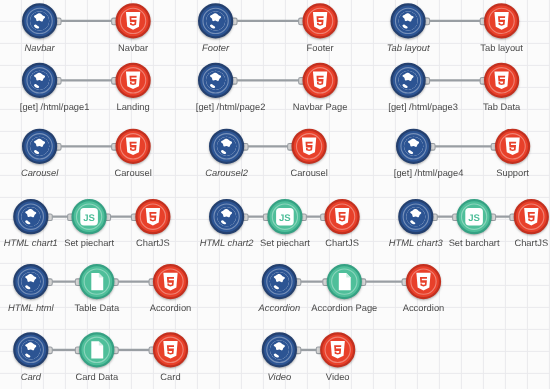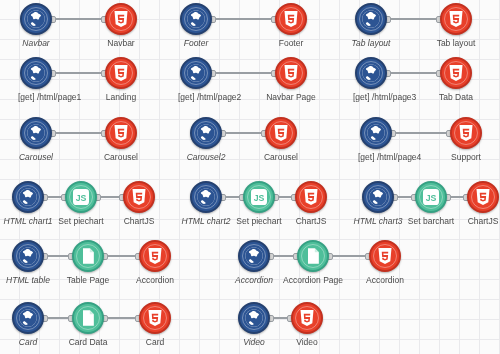--- a/index.html
+++ b/index.html
@@ -485,33 +485,33 @@
     <div class="node" style="left: 28px; top: 256px;">
       <div class="disc blue">
         <div class="ring"></div>
         <span class="glyph">
           <svg viewBox="0 0 24 24" aria-hidden="true">
             <circle cx="12" cy="12" r="10.5" fill="#ffffff"></circle>
             <path d="M12 1.5a10.5 10.5 0 100 21 10.5 10.5 0 000-21zm0 2.2c1.4 0 2.2 1.3 3.1 2.1.9.8 2.3.6 2.8 1.7.4 1-.9 1.7-1.6 2.4-.8.8-.3 2.2-1.3 2.7-1 .5-1.8-.8-2.9-.9-1.1-.1-2.1 1-3 .5-1-.5-.6-2-1.2-2.9-.6-.9-2.1-1.1-2-2.2.1-1.2 1.8-1.3 2.7-2 .9-.7 1.6-1.4 3.4-1.4zM7.4 16c.9-.2 1.6.8 2.3 1.4.7.6 1.8.9 1.8 1.8 0 .8-1 1.2-1.8 1.1-1.6-.2-3-1.3-3.8-2.7-.3-.6.7-1.5 1.5-1.6z" fill="#2c5493"></path>
           </svg>
         </span>
       </div>
-      <div class="label c it">HTML table</div>
+      <div class="label c it">HTML html</div>
     </div>
     <div class="node" style="left: 88px; top: 256px;">
       <div class="disc green">
         <div class="ring"></div>
         <span class="glyph">
           <svg viewBox="0 0 24 24" aria-hidden="true">
             <path d="M6 2.6h8.2L19 7.4v14H6z" fill="#ffffff"></path>
             <path d="M14.2 2.6L19 7.4h-4.8z" fill="#cfeee3"></path>
           </svg>
         </span>
       </div>
-      <div class="label c">Table Page</div>
+      <div class="label c">Table Data</div>
     </div>
     <div class="node" style="left: 155px; top: 256px;">
       <div class="disc red">
         <div class="ring"></div>
         <span class="glyph">
           <svg viewBox="0 0 24 24" aria-hidden="true">
             <path d="M4.2 2.4h15.6l-1.42 16.0L12 21.6 5.62 18.4z" fill="#ffffff"></path>
             <path d="M12 4.4v15.2l4.6-1.7 1.15-13.5z" fill="#ffffff"></path>
             <path d="M8.1 7.0h7.8l-.16 1.9H10.1l.14 1.75h5.5l-.5 5.6-3.24 1.0-3.24-1.0-.2-2.3h1.85l.1 1.15 1.49.45 1.5-.45.17-1.85H8.55z" fill="#e8402a"></path>
           </svg>

